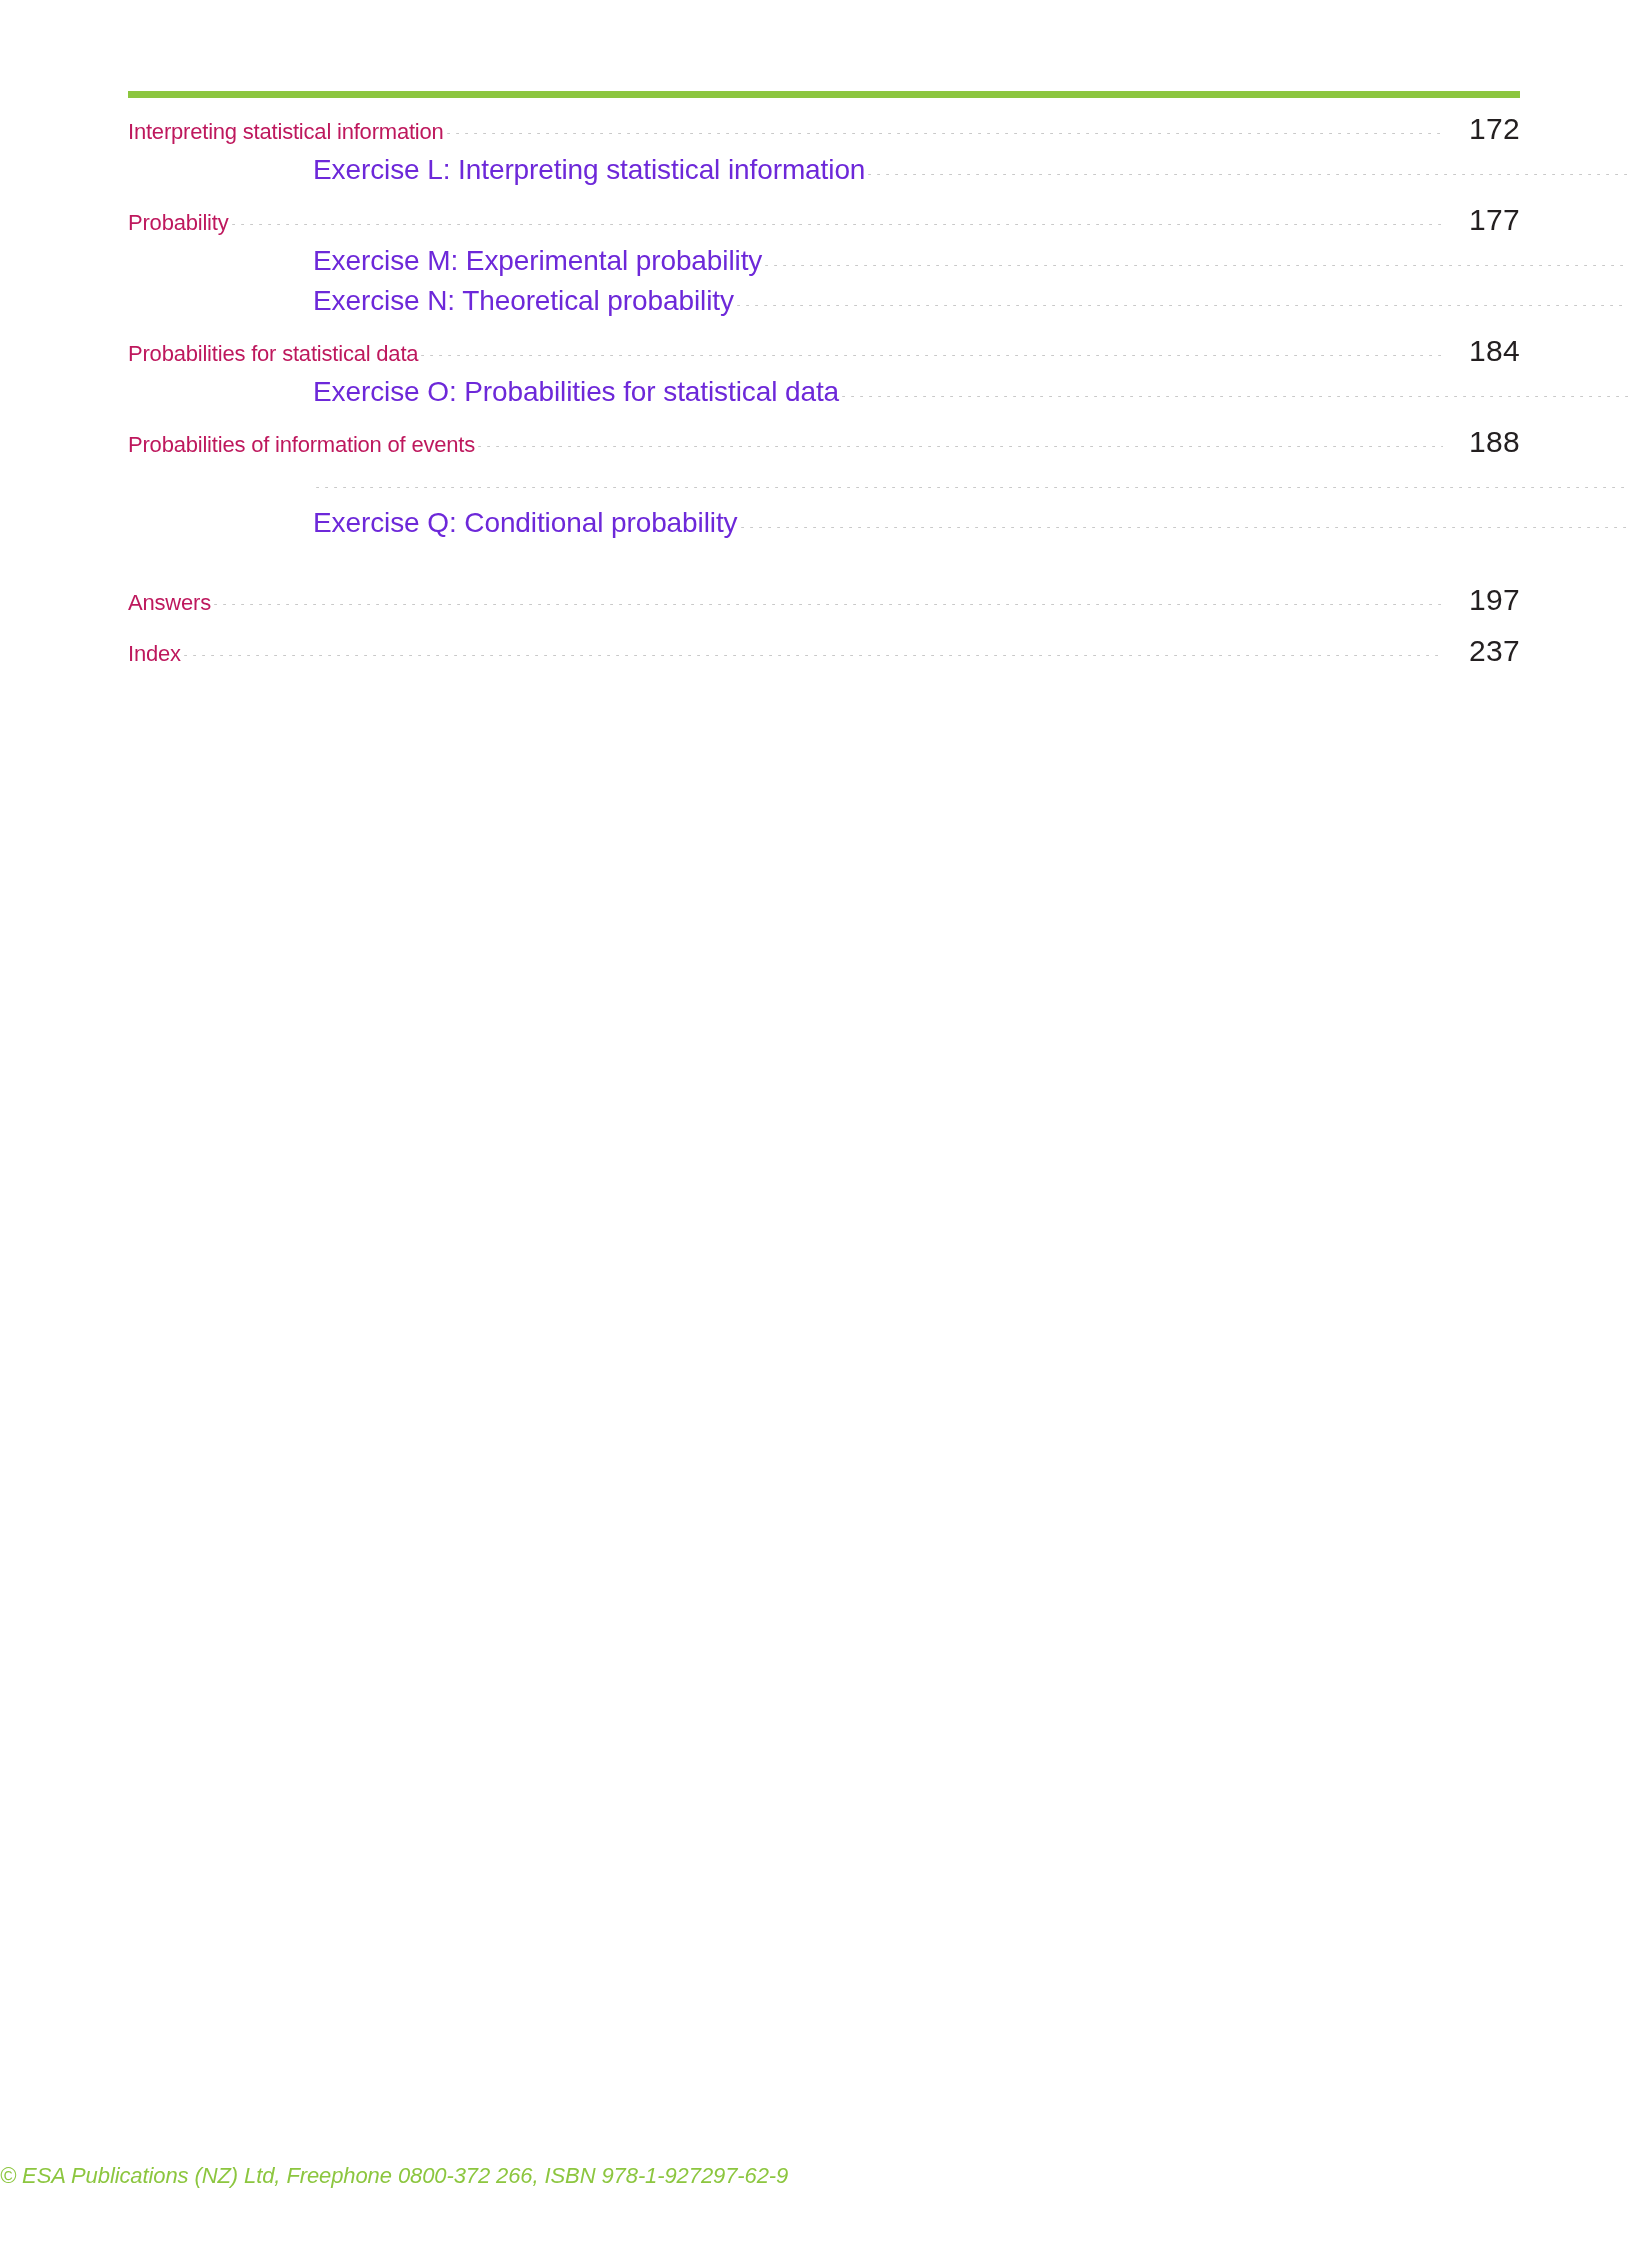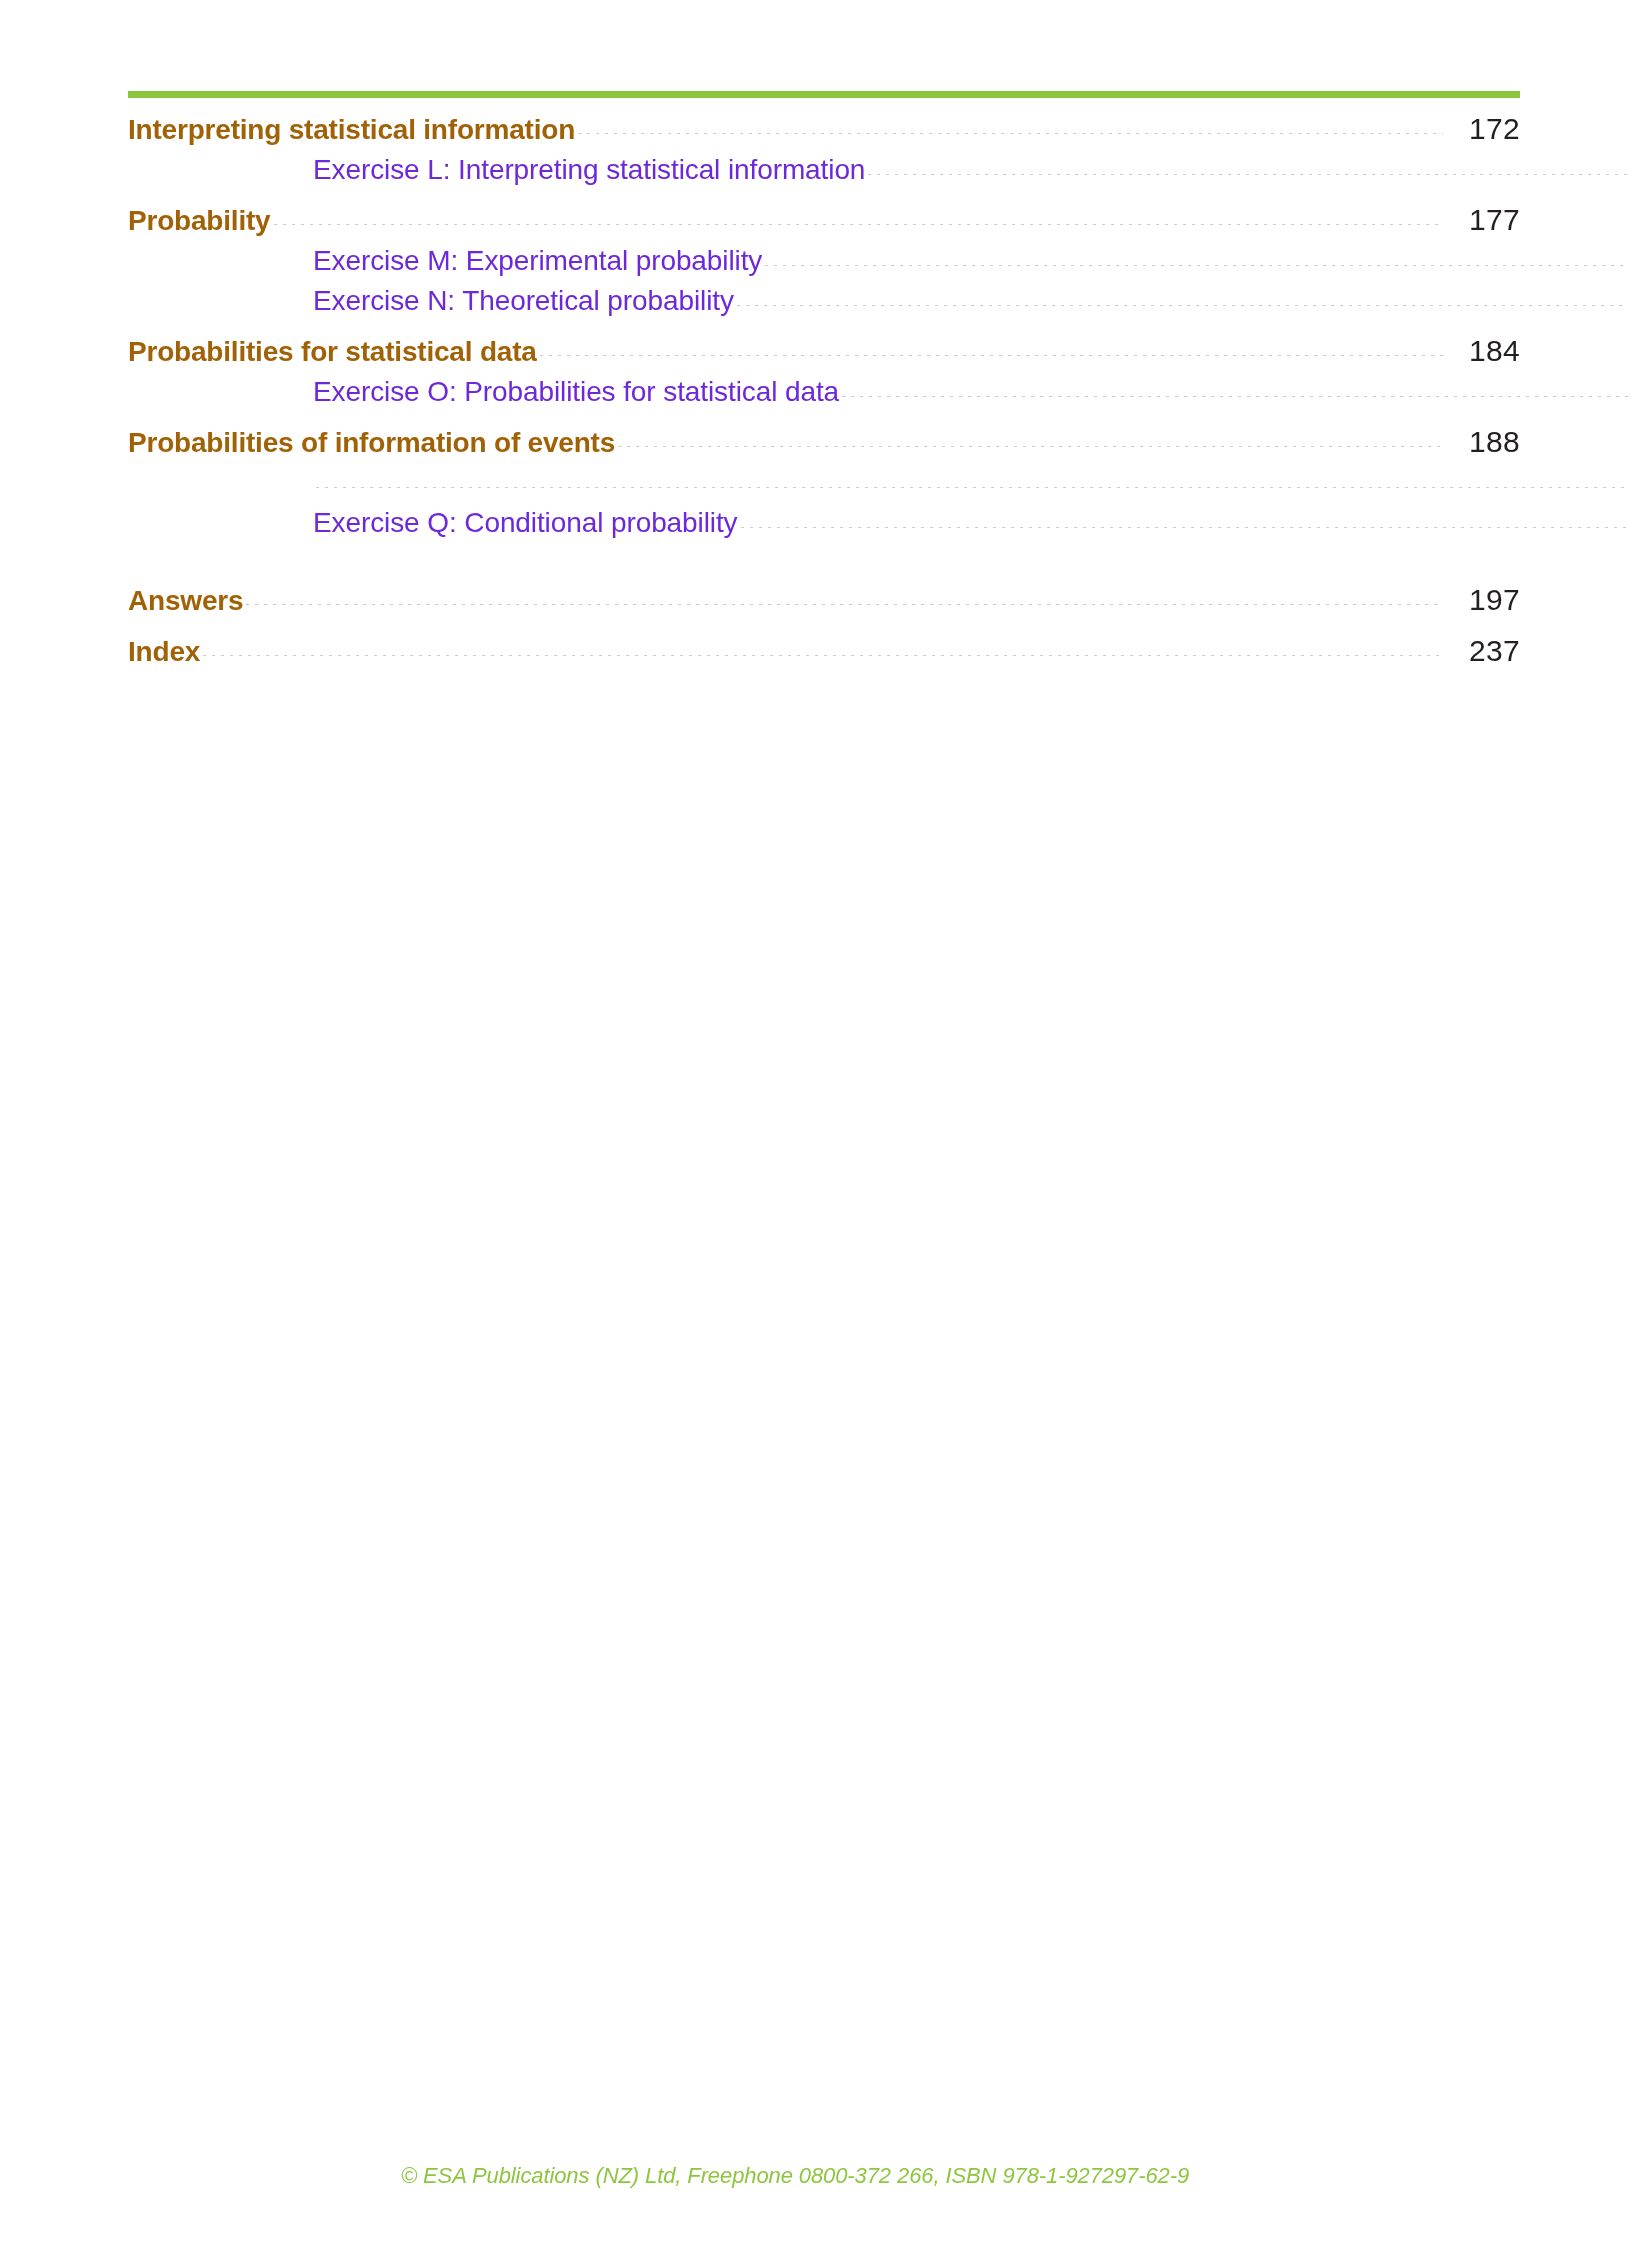--- a/index.html
+++ b/index.html
@@ -72,23 +72,23 @@
     width: 74px;
     text-align: right;
     color: #231F20;
     font-size: 30px;
     font-weight: 400;
     letter-spacing: 0.3px;
   }
 
   
   .lvl1 .row-label {
-    font-size: 28px;
-    font-weight: 700;
-    color: #a16207;
+    font-size: 22px;
+    font-weight: 400;
+    color: #be185d;
     letter-spacing: -0.2px;
   }
   .lvl1 .leader { top: -5px; }
 
   
   .lvl2 {
     padding-left: 185px;
   }
   .lvl2 .row-label {
     font-size: 28px;
@@ -101,27 +101,26 @@
   .sp-sub          { margin-top: 6px; }
   .sp-gap-big      { margin-top: 44px; }
   .sp-answers      { margin-top: 17px; }
 
   
   .footer {
     position: absolute;
     left: 0;
     top: 2163px;
     width: 1566px;
-    text-align: center;
+    text-align: left;
     color: #8CC63F;
     font-style: italic;
     font-weight: 400;
     font-size: 22px;
     letter-spacing: -0.1px;
-    margin-left: 12px;
   }
 </style>
 </head>
 <body>
 
 <div class="page">
 
   <div class="top-rule"></div>
 
   <div class="toc" id="toc-list">

